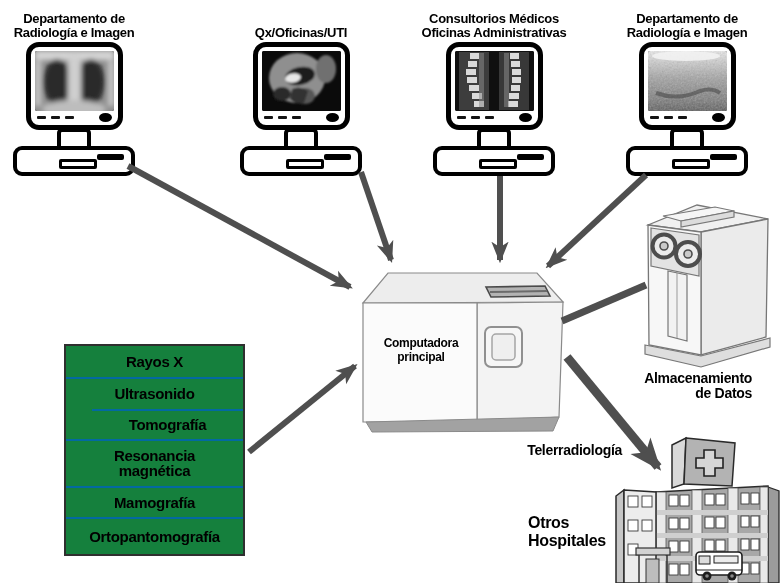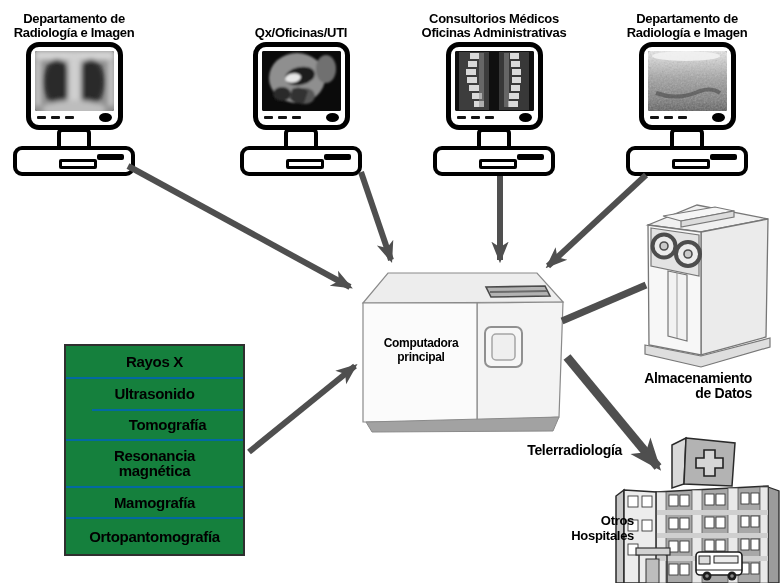--- a/index.html
+++ b/index.html
@@ -37,21 +37,21 @@
   .modrow span{max-width:165px;}
   .modrow.narrow span{max-width:100px;}
   .r1{flex:32 0 0;} .r2{flex:31 0 0;} .r3{flex:30 0 0;margin-left:26px;} .r4{flex:46 0 0;} .r5{flex:31 0 0;} .r6{flex:36 0 0;}
 
   
   .free-label{position:absolute;font-weight:bold;letter-spacing:-0.3px;}
   .free-label span{display:block;}
   .mc-label{left:368px;top:337px;width:106px;text-align:center;font-size:12px;line-height:1.15;z-index:5;}
   .storage-label{left:644px;top:371px;width:108px;text-align:right;font-size:14px;line-height:1.1;}
   .tele-label{left:500px;top:442px;width:122px;text-align:right;font-size:14px;}
-  .otros-label{left:552px;top:514px;width:82px;text-align:right;font-size:13px;line-height:1.12;}
+  .otros-label{left:528px;top:514px;width:82px;font-size:16px;line-height:1.12;}
 
   
   #arrows{position:absolute;left:0;top:0;pointer-events:none;z-index:4;}
   #arrows line{stroke:var(--arrow);}
   #arrows marker polygon{fill:var(--arrow);}
   .art{position:absolute;}
 </style>
 </head>
 <body>
 

